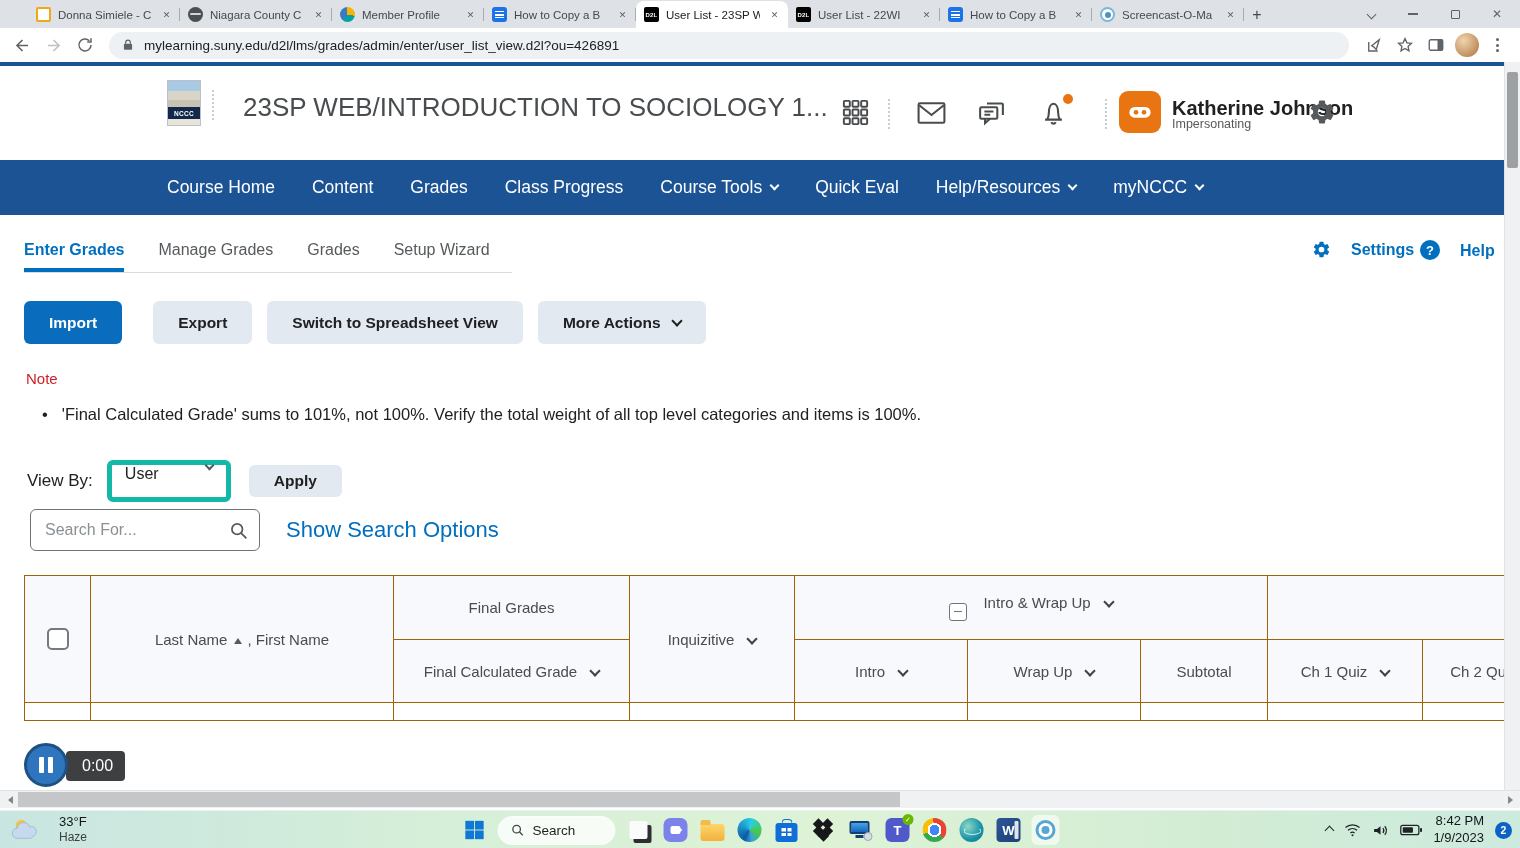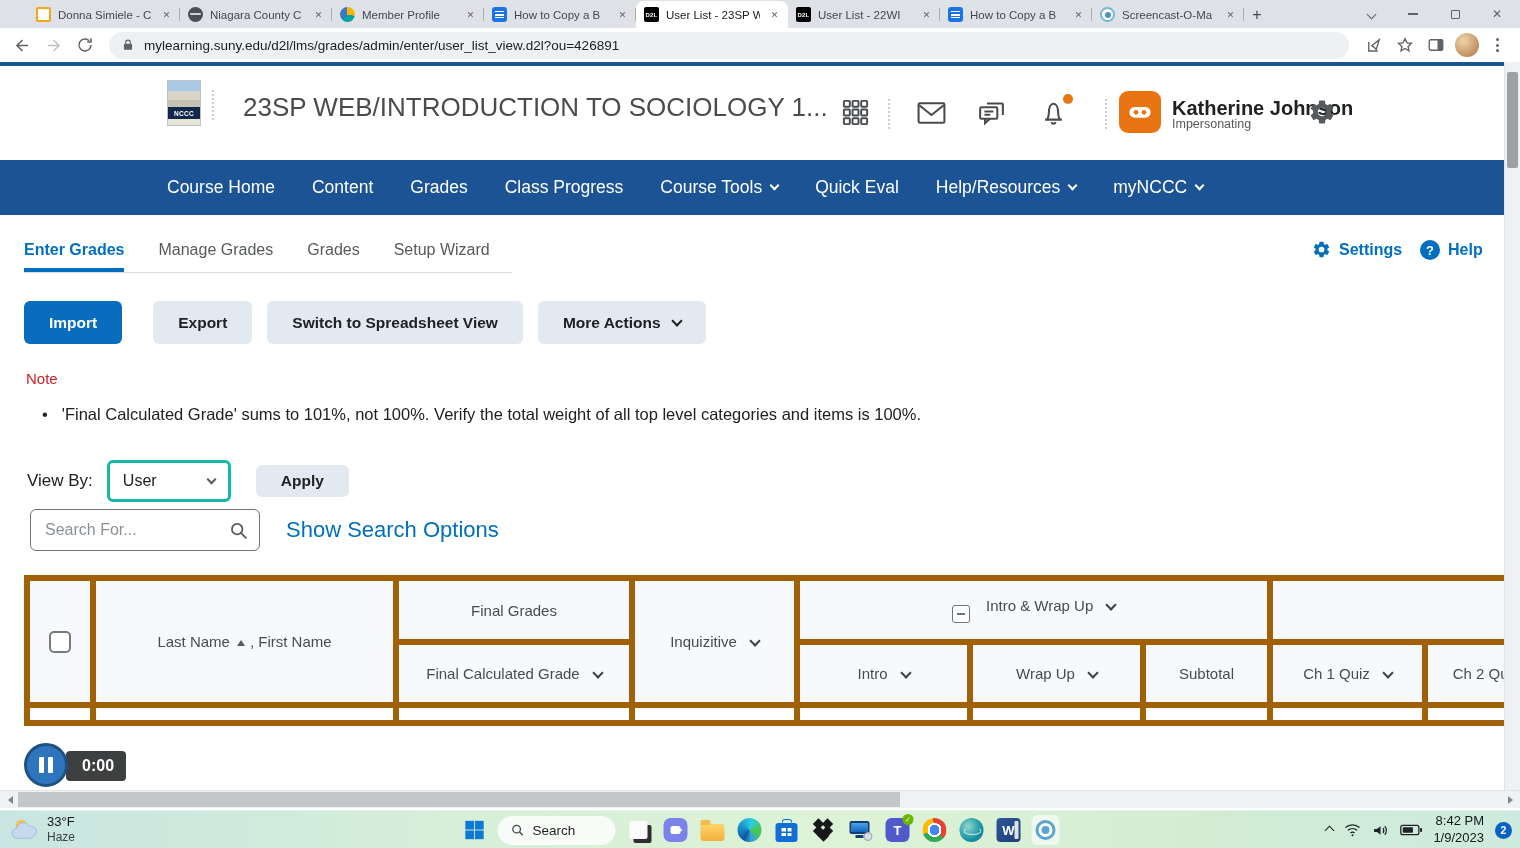--- a/index.html
+++ b/index.html
@@ -58,76 +58,76 @@
   .ustatus{position:absolute;left:1172px;top:51px;font-size:12.5px;color:#565a5c}
 
   .d2l-nav{height:55px;background:#1b5394;display:flex;align-items:center;gap:37px;padding-left:167px}
   .nitem{color:#fff;font-size:17.5px;display:flex;align-items:center;white-space:nowrap;cursor:default}
   .nitem .cv{margin-left:9px;margin-top:-4px;border-width:0 2px 2px 0}
 
   
   .gtabs{margin:14px 0 0 24px;width:488px;border-bottom:1px solid #d8dde2;display:flex;gap:34px}
   .gtab{font-size:16px;color:#565a5c;padding:12px 0 9px;border-bottom:4px solid transparent;white-space:nowrap}
   .gtab.active{color:#006fbf;font-weight:bold;border-bottom-color:#006fbf}
-  .pg-right{position:absolute;display:flex;align-items:center;gap:8px;color:#006fbf;font-size:16px;font-weight:600}
+  .pg-right{position:absolute;display:flex;align-items:flex-end;gap:20px;color:#006fbf;font-size:16px;font-weight:600}
   .helpq{width:20px;height:20px;border-radius:50%;background:#006fbf;color:#fff;font-size:13px;font-weight:bold;display:flex;align-items:center;justify-content:center}
 
   .actions{margin:28px 0 0 24px;display:flex;gap:15px}
   .btn{height:43px;padding:0 25px;border-radius:6px;font-size:15.5px;font-weight:600;display:flex;align-items:center;border:0;white-space:nowrap}
   .btn-primary{background:#0a6cbc;color:#fff;margin-right:16px}
   .btn-sec{background:#e3e9f1;color:#202122}
   .btn .cv{margin-left:12px;border-width:0 2.4px 2.4px 0;width:8px;height:8px;margin-top:-3px;color:#202122}
 
   .note-label{margin:26px 0 0 26px;color:#cd2026;font-size:15px}
   .note-text{margin:18px 0 0 42px;font-size:16.5px;color:#202122;display:flex;gap:14px;align-items:baseline}
 
   .viewby{margin:36px 0 0 27px;display:flex;align-items:center}
   .vb-label{font-size:17px;color:#202122}
-  .selectbox{margin-left:14px;width:124px;height:42px;border:3px solid #14b8a6;border-radius:6px;display:flex;align-items:center;padding:0 13px;font-size:16px;color:#202122;background:#fff}
+  .selectbox{margin-left:14px;width:124px;height:42px;border:5px solid #14b8a6;border-radius:6px;display:flex;padding:0 13px;font-size:16px;color:#202122;background:#fff}
   .selectbox .cv{margin-left:auto;color:#565a5c;border-width:0 2px 2px 0;margin-top:-3px}
-  .apply{margin-left:25px;height:32px}
+  .apply{margin-left:18px;height:32px}
 
   .searchrow{margin:7px 0 0 30px;display:flex;align-items:center}
   .searchbox{width:230px;height:42px;border:1px solid #6e7477;border-radius:6px;display:flex;align-items:center;padding:0 10px 0 12px;background:#fff}
   .searchbox input{border:0;outline:0;flex:1;font-size:16px;color:#202122;min-width:0;background:transparent}
   .searchbox input::placeholder{color:#8a9094}
   .showopts{margin-left:26px;color:#006fbf;font-size:22px;white-space:nowrap}
 
   .emailrow{margin:52px 0 0 55px;display:flex;align-items:center;gap:9px;color:#006fbf;font-weight:bold;font-size:15.5px}
 
   
   .gradestable{margin:24px 0 0 24px;border-collapse:collapse;table-layout:fixed;width:1520px}
-  .gradestable th,.gradestable td{border:6px solid #a16207;font-weight:normal;color:#494c4e;font-size:15px;text-align:center;padding:0;overflow:hidden;white-space:nowrap}
+  .gradestable th,.gradestable td{border:1px solid #a16207;font-weight:normal;color:#494c4e;font-size:15px;text-align:center;padding:0;overflow:hidden;white-space:nowrap}
   .gradestable th{background:#f7f9fc}
   .g-row th{height:64px}
   .s-row th{height:63px}
   .body-row td{height:18px;background:#fff;border-top:1px solid #ccd3db}
   .tchev{display:inline-block;width:8px;height:8px;border-style:solid;border-width:0 2.4px 2.4px 0;border-color:#3f4245;transform:rotate(45deg);margin-left:14px;vertical-align:2px}
   .tri-up{display:inline-block;width:0;height:0;border-left:4.5px solid transparent;border-right:4.5px solid transparent;border-bottom:6px solid #565a5c;margin:0 5px 1px 7px}
   .chkbox{width:22px;height:22px;border:2px solid #767a7c;border-radius:5px;background:#fff;margin:0 auto}
   .collapse-box{display:inline-flex;width:18px;height:18px;border:1.5px solid #6e7477;border-radius:3px;align-items:center;justify-content:center;vertical-align:-4px;margin-right:12px;background:#fff}
   .collapse-box i{width:8px;height:1.6px;background:#6e7477}
 
   
   .hscroll{position:absolute;left:0;top:728px;width:1520px;height:18px;background:#f0f1f2;border-top:1px solid #e2e3e4}
   .hthumb{position:absolute;left:18px;top:1px;width:882px;height:15px;background:#c4c6c8}
   .tri-l{position:absolute;left:4px;top:5px;width:0;height:0;border:4px solid transparent;border-right:5px solid #828689}
   .tri-r{position:absolute;right:3px;top:5px;width:0;height:0;border:4px solid transparent;border-left:5px solid #828689}
   .vscroll{position:absolute;right:0;top:0;width:16px;height:728px;background:#f0f1f2;border-left:1px solid #e2e3e4}
   .vthumb{position:absolute;left:2px;right:2px;top:10px;height:96px;background:#9ea1a4;border-radius:2px}
 
   
   .rec{position:absolute;left:24px;top:681px;width:120px;height:44px}
-  .rec-badge{position:absolute;left:42px;top:8px;height:30px;padding:0 12px 0 16px;background:#3d3f41;border-radius:4px;color:#fff;font-size:16px;font-weight:bold;line-height:30px}
+  .rec-badge{position:absolute;left:42px;top:8px;height:30px;padding:0 12px 0 16px;background:#3d3f41;border-radius:4px;color:#fff;font-size:16px;font-weight:normal;line-height:30px}
   .rec-circle{position:absolute;left:0;top:0;width:44px;height:44px;border-radius:50%;background:#2e75bd;border:3px solid #1e5183;display:flex;align-items:center;justify-content:center;gap:4px}
   .rec-circle i{width:5px;height:16px;background:#fff;border-radius:1px}
 
   
   .taskbar{position:absolute;left:0;top:810px;width:1520px;height:38px;background:linear-gradient(90deg,#c8e5e1 0%,#d6efd8 30%,#def3d6 55%,#d2ecd4 80%,#cdeade 100%);border-top:1px solid #e5f3ee}
-  .weather{position:absolute;left:10px;top:3px;display:flex;align-items:center;gap:7px}
+  .weather{position:absolute;left:10px;top:3px;display:flex;align-items:center;gap:19px}
   .wtxt{line-height:1.25}
   .wtemp{font-size:13px;color:#14161a}
   .wcond{font-size:12px;color:#3c4045}
   .tb-center{position:absolute;left:50%;top:0;height:38px;transform:translateX(-50%);display:flex;align-items:center;gap:9px}
   .searchpill{width:118px;height:29px;background:rgba(255,255,255,.78);border:1px solid #fdfdfd;border-radius:16px;display:flex;align-items:center;gap:8px;padding:0 12px;font-size:13.5px;color:#1f1f1f}
   .app{width:28px;height:30px;display:flex;align-items:center;justify-content:center;position:relative;flex:0 0 auto}
   .ic-notes{width:18px;height:18px;background:#fbfbfb;border-radius:2px;box-shadow:4px 4px 0 #2e2e30}
   .ic-chat{width:24px;height:24px;border-radius:7px;background:#7b83eb;display:flex;align-items:center;justify-content:center}
   .ic-chat i{width:10px;height:8px;background:#fff;border-radius:2px;position:relative}
   .ic-chat i::after{content:"";position:absolute;right:-5px;top:1px;border:3px solid transparent;border-left:4px solid #fff}

